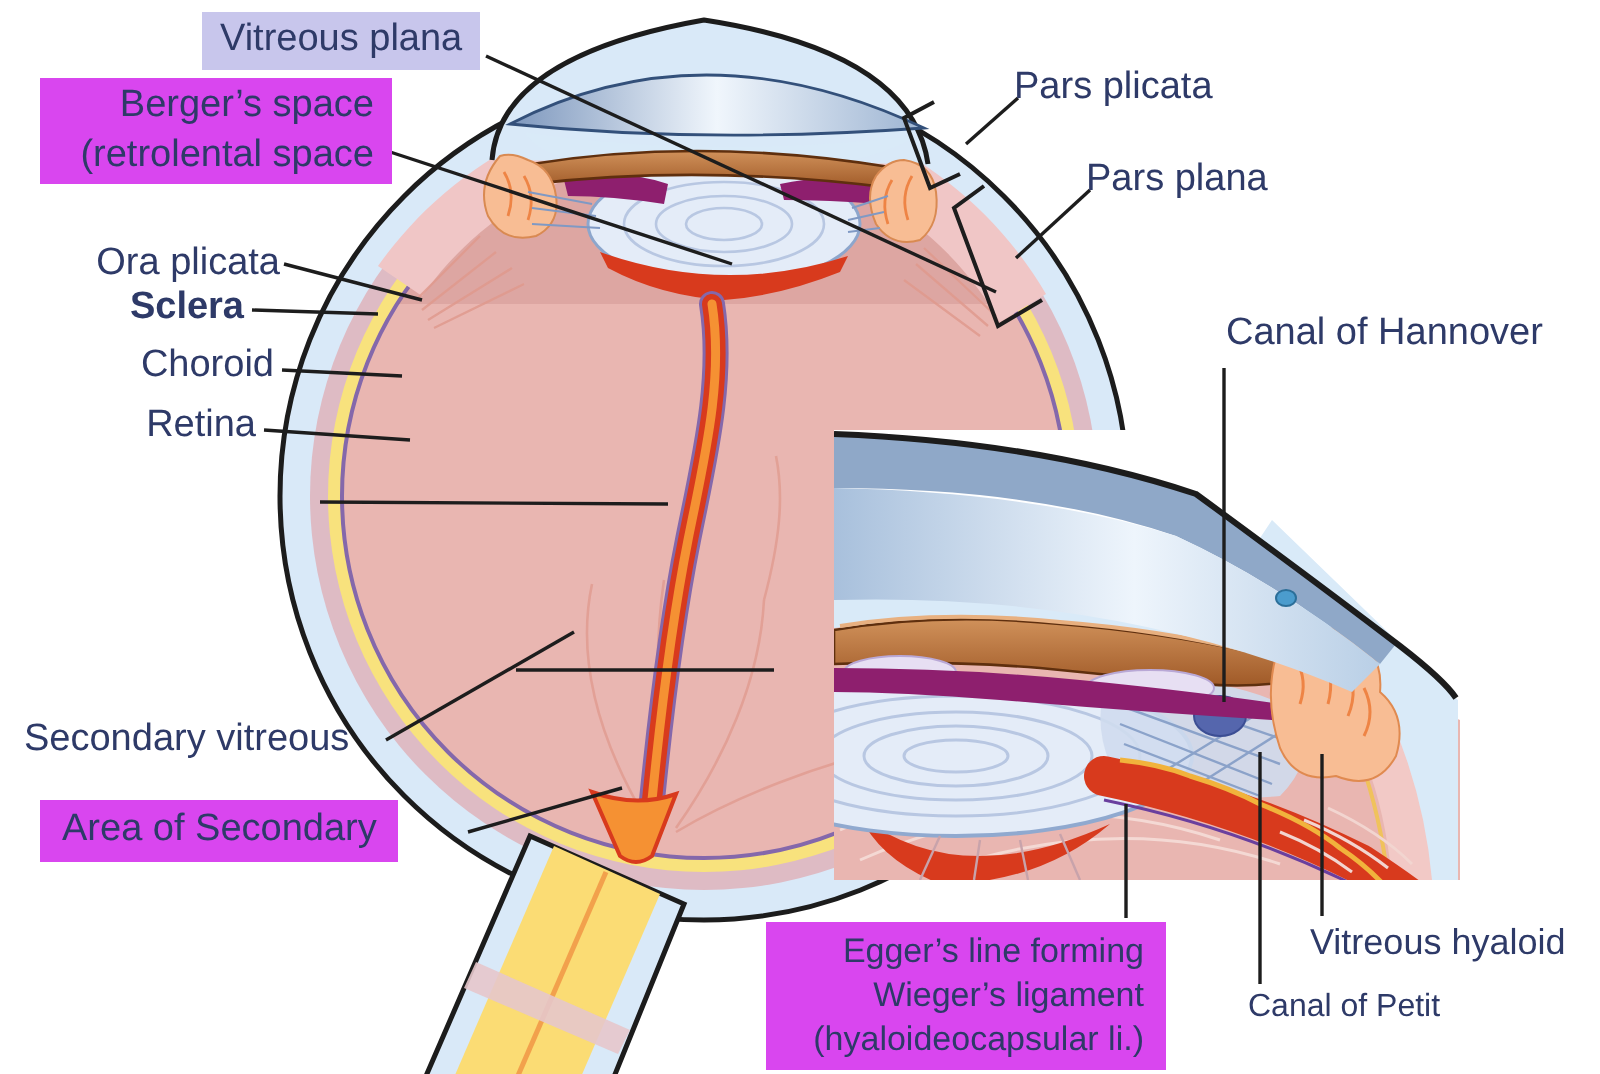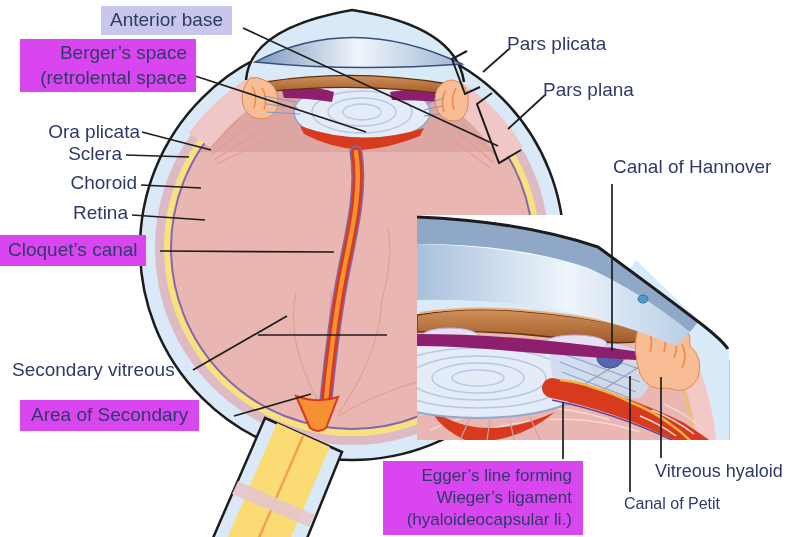--- a/index.html
+++ b/index.html
@@ -210,47 +210,44 @@
     <line x1="612" y1="184" x2="612" y2="351"></line>
     <line x1="563" y1="402" x2="563" y2="459"></line>
     <line x1="630" y1="376" x2="630" y2="492"></line>
     <line x1="661" y1="377" x2="661" y2="458"></line>
     <path d="M467,51 L452,59 L465,94 L480,87" stroke-width="2"></path>
     <path d="M492,93 L477,104 L499,163 L521,150" stroke-width="2"></path>
   </g>
 </svg>
 
 <div class="lbl lav" style="left:101px;top:6px;padding:2px 9px;">
-  <span>Anterior base</span>
+  <span>Vitreous plana</span>
 </div>
 
 <div class="lbl pink r" style="left:20px;top:39px;width:158px;padding:2px 9px;">
   <div>Berger’s space</div>
   <div>(retrolental space</div>
 </div>
 
 <div class="lbl r" style="left:24px;top:120px;width:116px;">
   <span>Ora plicata</span>
 </div>
 
-<div class="lbl r" style="left:24px;top:142px;width:98px;">
+<div class="lbl r" style="left:24px;top:142px;width:98px;font-weight:bold;">
   <span>Sclera</span>
 </div>
 
 <div class="lbl r" style="left:24px;top:171px;width:113px;">
   <span>Choroid</span>
 </div>
 
 <div class="lbl r" style="left:24px;top:201px;width:104px;">
   <span>Retina</span>
 </div>
 
-<div class="lbl pink" style="left:0px;top:235px;padding:3px 8px;">
-  <span>Cloquet’s canal</span>
-</div>
 
 <div class="lbl" style="left:12px;top:358px;">
   <span>Secondary vitreous</span>
 </div>
 
 <div class="lbl pink" style="left:20px;top:400px;padding:3px 11px;">
   <span>Area of Secondary</span>
 </div>
 
 <div class="lbl" style="left:507px;top:32px;">

